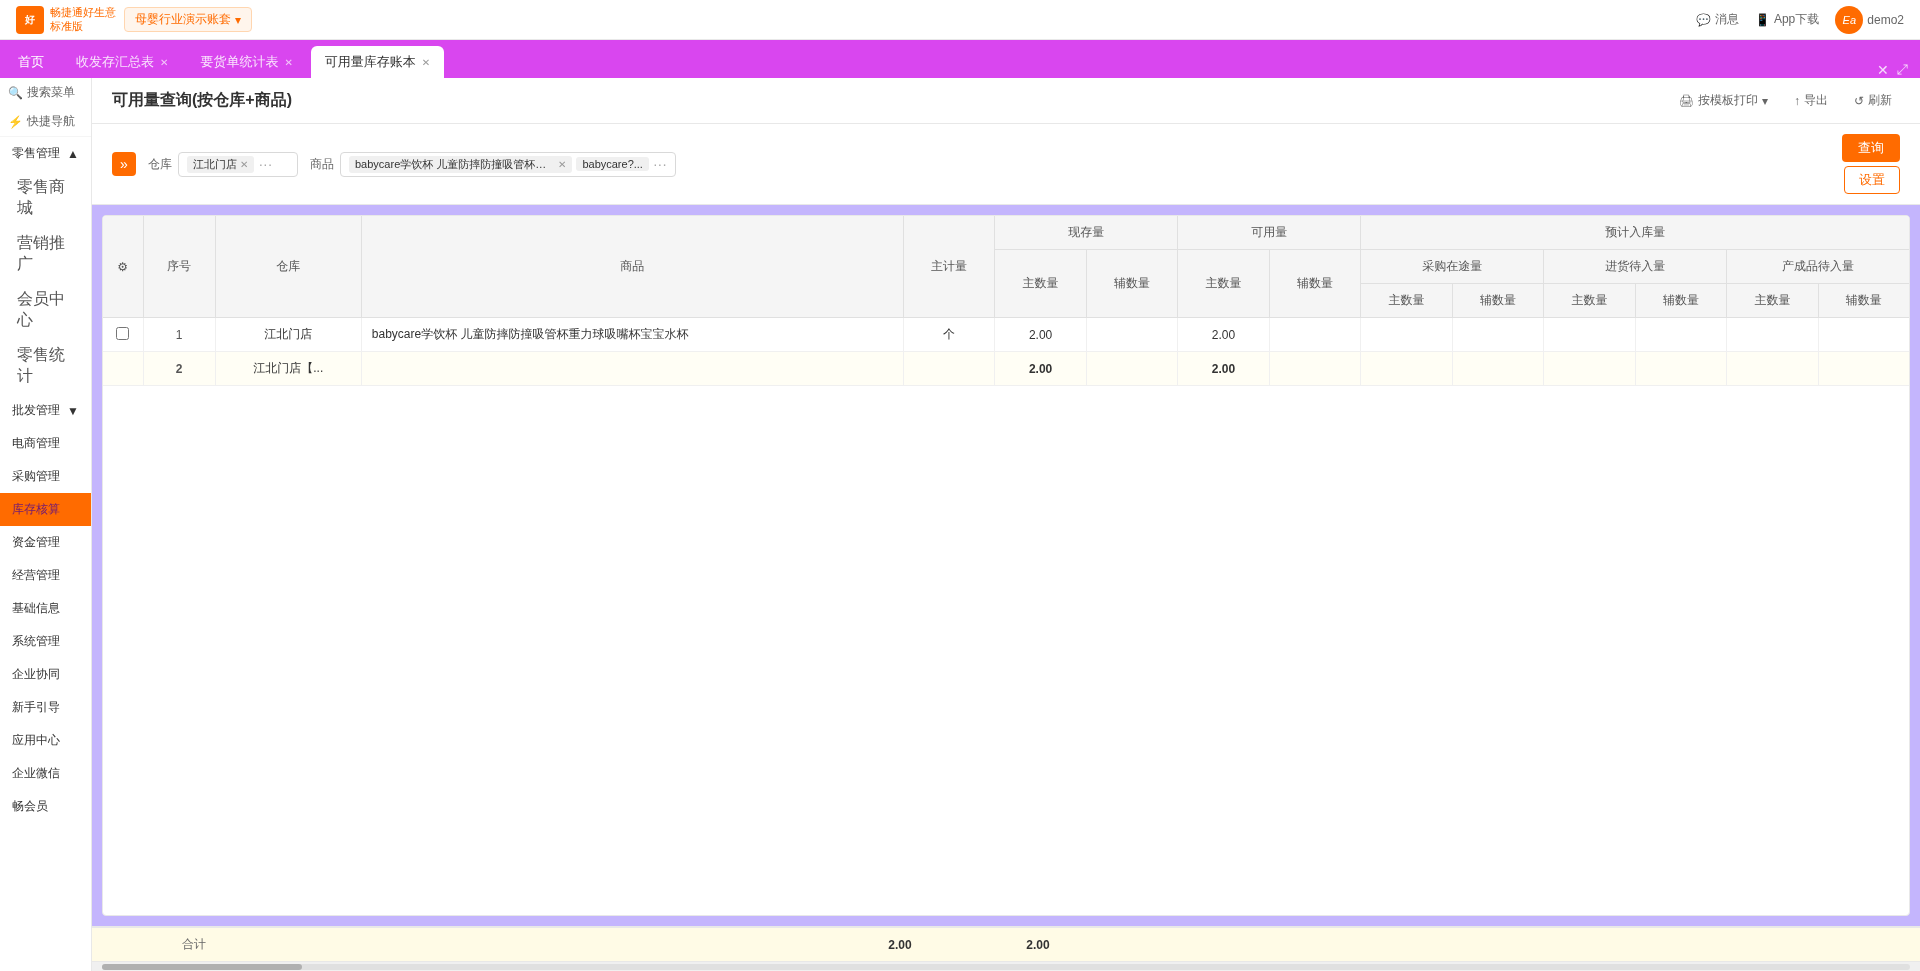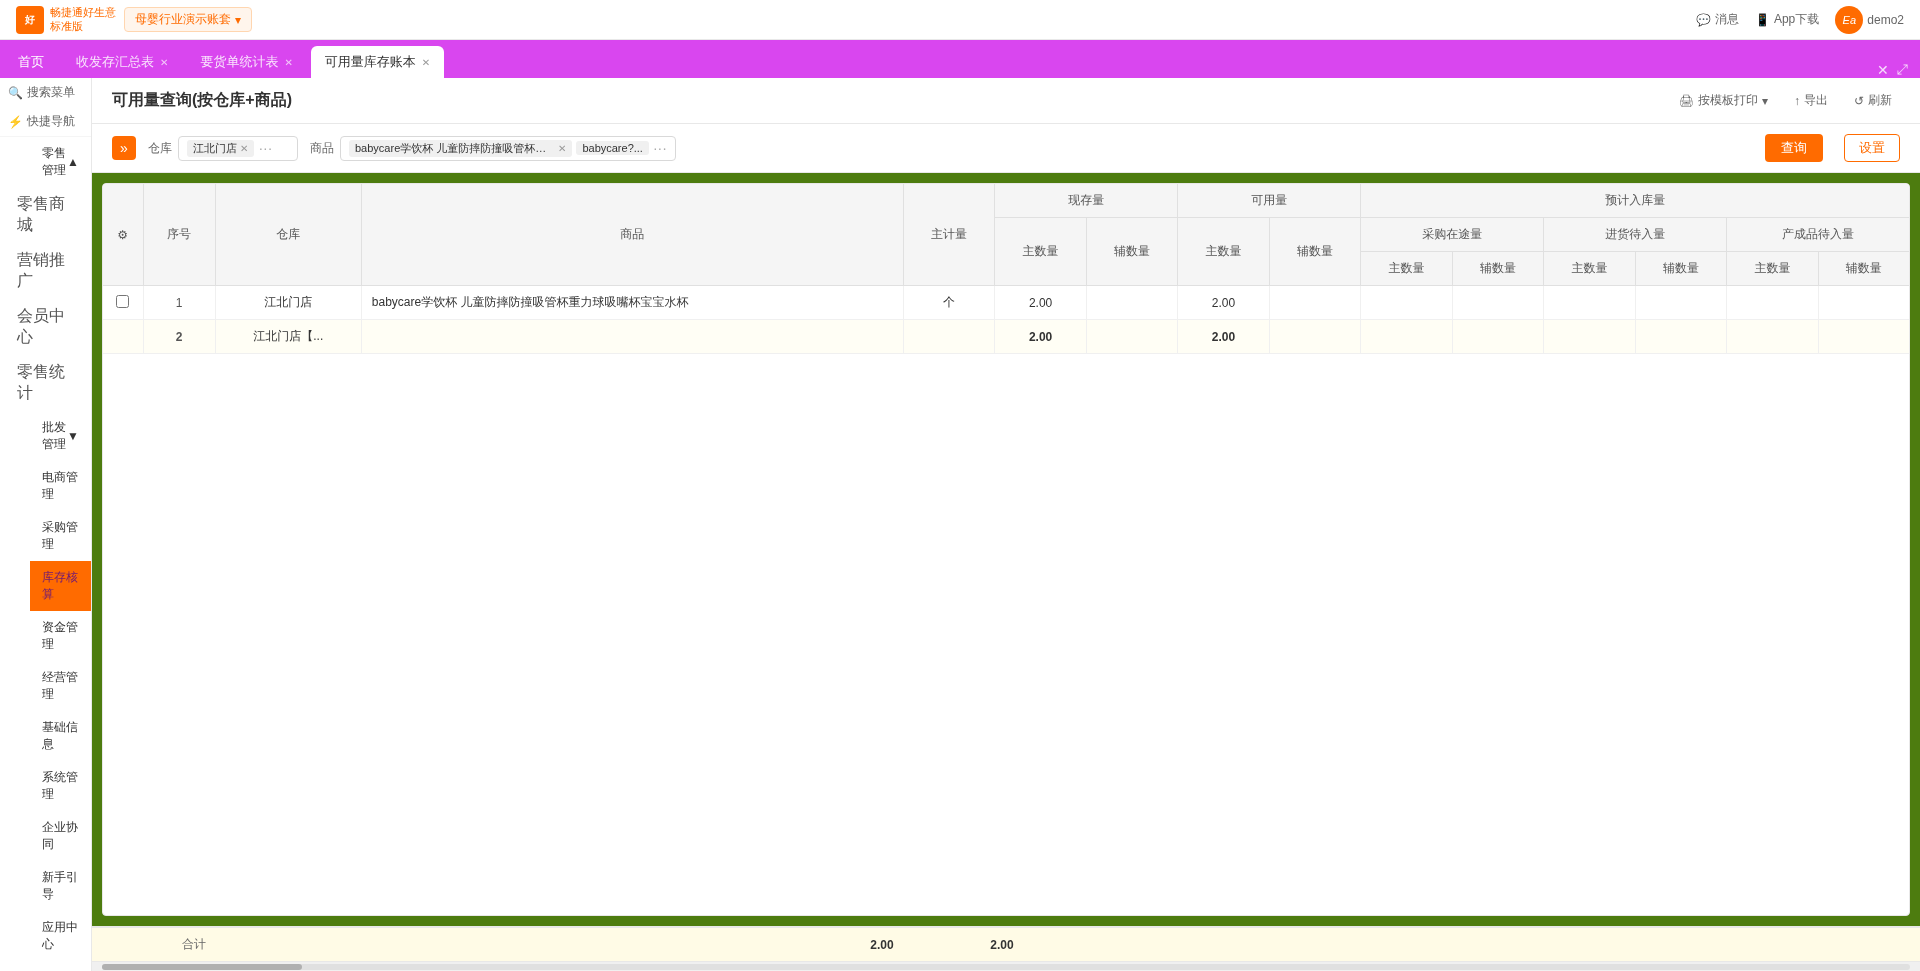--- a/index.html
+++ b/index.html
@@ -27,59 +27,59 @@
     .tab-home { background: transparent; color: white; font-size: 13px; }
     .tab-bar-right { margin-left: auto; display: flex; align-items: center; gap: 8px; padding-right: 12px; color: rgba(255,255,255,0.8); font-size: 16px; cursor: pointer; }
 
     
     .main-layout { display: flex; flex: 1; overflow: hidden; }
 
     
     .sidebar { width: 92px; background: #fff; border-right: 1px solid #e8e8e8; display: flex; flex-direction: column; overflow-y: auto; }
     .sidebar-search-item { display: flex; align-items: center; gap: 4px; padding: 6px 8px; font-size: 12px; color: #666; cursor: pointer; }
     .sidebar-nav-item { display: flex; align-items: center; gap: 4px; padding: 6px 8px; font-size: 12px; color: #666; cursor: pointer; border-bottom: 1px solid #f5f5f5; }
-    .sidebar-section-item { display: flex; align-items: center; justify-content: space-between; padding: 8px 12px; font-size: 12px; color: #333; cursor: pointer; margin-left: 30px; }
+    .sidebar-section-item { display: flex; align-items: center; justify-content: space-between; padding: 8px 12px; font-size: 12px; color: #333; cursor: pointer; }
     .sidebar-section-item.active { background: #ff6b00; color: #701a75; }
     .sidebar-sub-item { padding: 7px 14px; font-size: 16px; color: #555; cursor: pointer; border-left: 3px solid transparent; }
 
     
-    .content { flex: 1; display: flex; flex-direction: column; overflow: hidden; background: #4d7c0f; }
+    .content { flex: 1; display: flex; flex-direction: column; overflow: hidden; background: #c4b5fd; }
 
     
     .page-header { background: #fff; padding: 10px 20px; border-bottom: 1px solid #e8e8e8; display: flex; align-items: center; justify-content: space-between; }
     .page-title { font-size: 16px; font-weight: bold; color: #333; }
     .page-actions { display: flex; align-items: center; gap: 10px; }
     .action-btn { display: flex; align-items: center; gap: 4px; font-size: 12px; color: #666; cursor: pointer; padding: 4px 8px; }
 
     
     .filter-bar { background: #fff; padding: 10px 20px; border-bottom: 1px solid #e8e8e8; display: flex; align-items: center; gap: 12px; }
     .filter-toggle { width: 24px; height: 24px; background: #ff6b00; border-radius: 4px; display: flex; align-items: center; justify-content: center; color: white; font-size: 14px; cursor: pointer; flex-shrink: 0; }
     .filter-field { display: flex; align-items: center; gap: 6px; }
     .filter-label { font-size: 12px; color: #666; white-space: nowrap; }
     .filter-input { display: flex; align-items: center; gap: 4px; border: 1px solid #d9d9d9; border-radius: 4px; padding: 3px 8px; font-size: 12px; min-width: 120px; background: #fff; }
     .filter-tag { display: flex; align-items: center; gap: 3px; background: #f0f0f0; border-radius: 3px; padding: 1px 6px; font-size: 11px; color: #333; }
     .filter-tag .remove { color: #999; cursor: pointer; font-size: 10px; }
     .filter-dots { color: #aaa; font-size: 14px; cursor: pointer; }
     .query-btn { background: #ff6b00; color: white; border: none; border-radius: 4px; padding: 5px 16px; font-size: 13px; cursor: pointer; }
     .settings-btn { background: #fff; color: #ff6b00; border: 1px solid #ff6b00; border-radius: 4px; padding: 4px 14px; font-size: 13px; cursor: pointer; }
-    .filter-right { display: flex; flex-direction: row; gap: 21px; margin-left: auto; }
+    .filter-right { display: flex; flex-direction: column; gap: 4px; margin-left: auto; align-items: flex-end; }
 
     
     .table-area { flex: 1; overflow: auto; background: #fff; margin: 10px; border-radius: 4px; border: 1px solid #e8e8e8; }
     table { width: 100%; border-collapse: collapse; font-size: 12px; }
     thead tr th { background: #f5f5f5; border-bottom: 1px solid #e0e0e0; border-right: 1px solid #e0e0e0; padding: 8px 10px; text-align: center; font-weight: normal; color: #555; white-space: nowrap; }
     thead tr th:last-child { border-right: none; }
     tbody tr td { border-bottom: 1px solid #f0f0f0; border-right: 1px solid #f0f0f0; padding: 8px 10px; text-align: center; color: #333; }
     tbody tr td:last-child { border-right: none; }
     .settings-col { width: 40px; }
     .num-col { color: #555; }
     .bold { font-weight: bold; }
 
     
-    .table-footer { background: #fffbe6; border-top: 2px solid #e8e8e8; padding: 8px 10px; display: flex; align-items: center; }
+    .table-footer { background: #fffbe6; border-top: 2px solid #e8e8e8; padding: 8px 10px; display: flex; align-items: center; gap: 18px; }
     .footer-label { font-size: 12px; color: #666; padding-left: 80px; width: 720px; }
     .footer-val { font-size: 12px; font-weight: bold; color: #333; width: 120px; text-align: center; }
 
     
     .scrollbar-area { height: 10px; background: #f0f0f0; border-top: 1px solid #e8e8e8; display: flex; align-items: center; padding: 0 10px; }
     .scrollbar-track { flex: 1; height: 6px; background: #e0e0e0; border-radius: 3px; }
     .scrollbar-thumb { width: 200px; height: 6px; background: #b0b0b0; border-radius: 3px; }
   </style>
 </head>
 <body>

